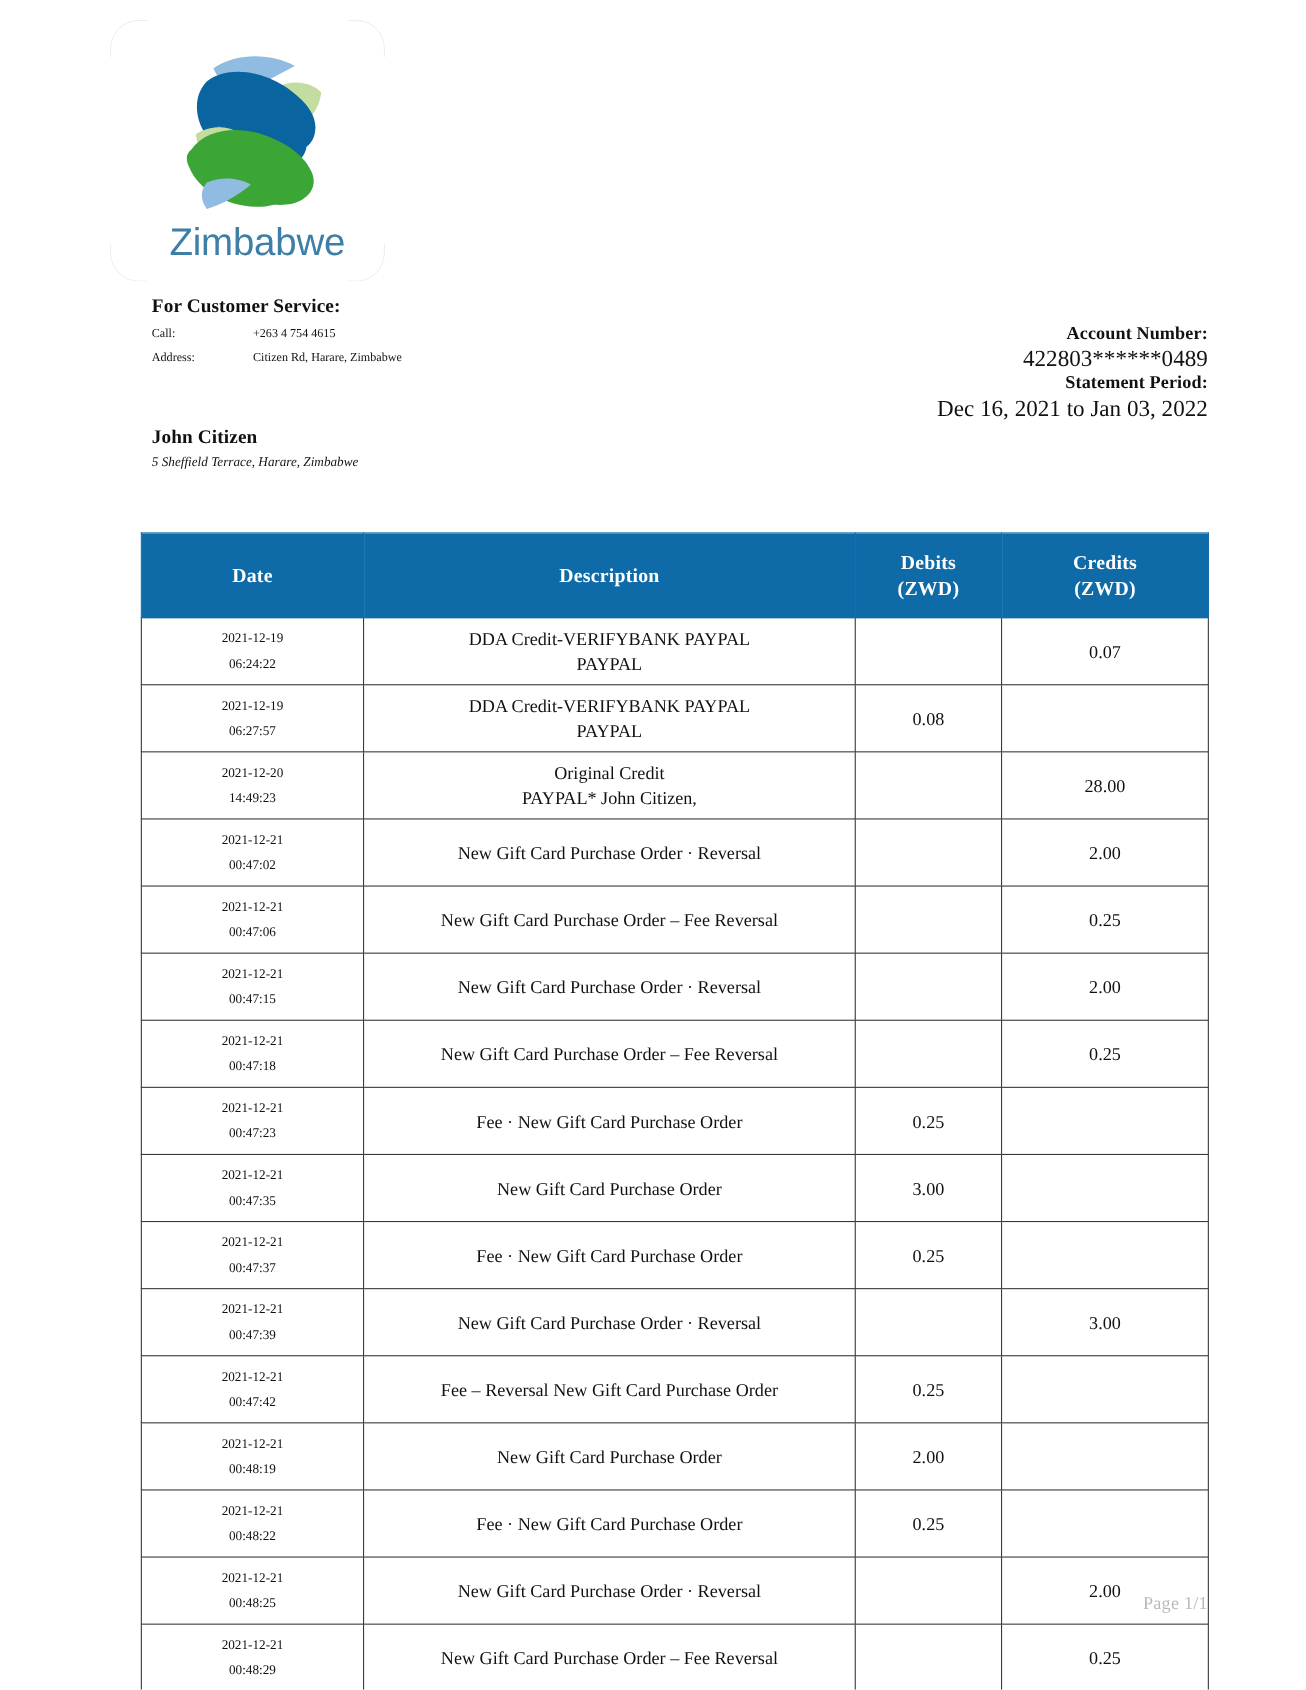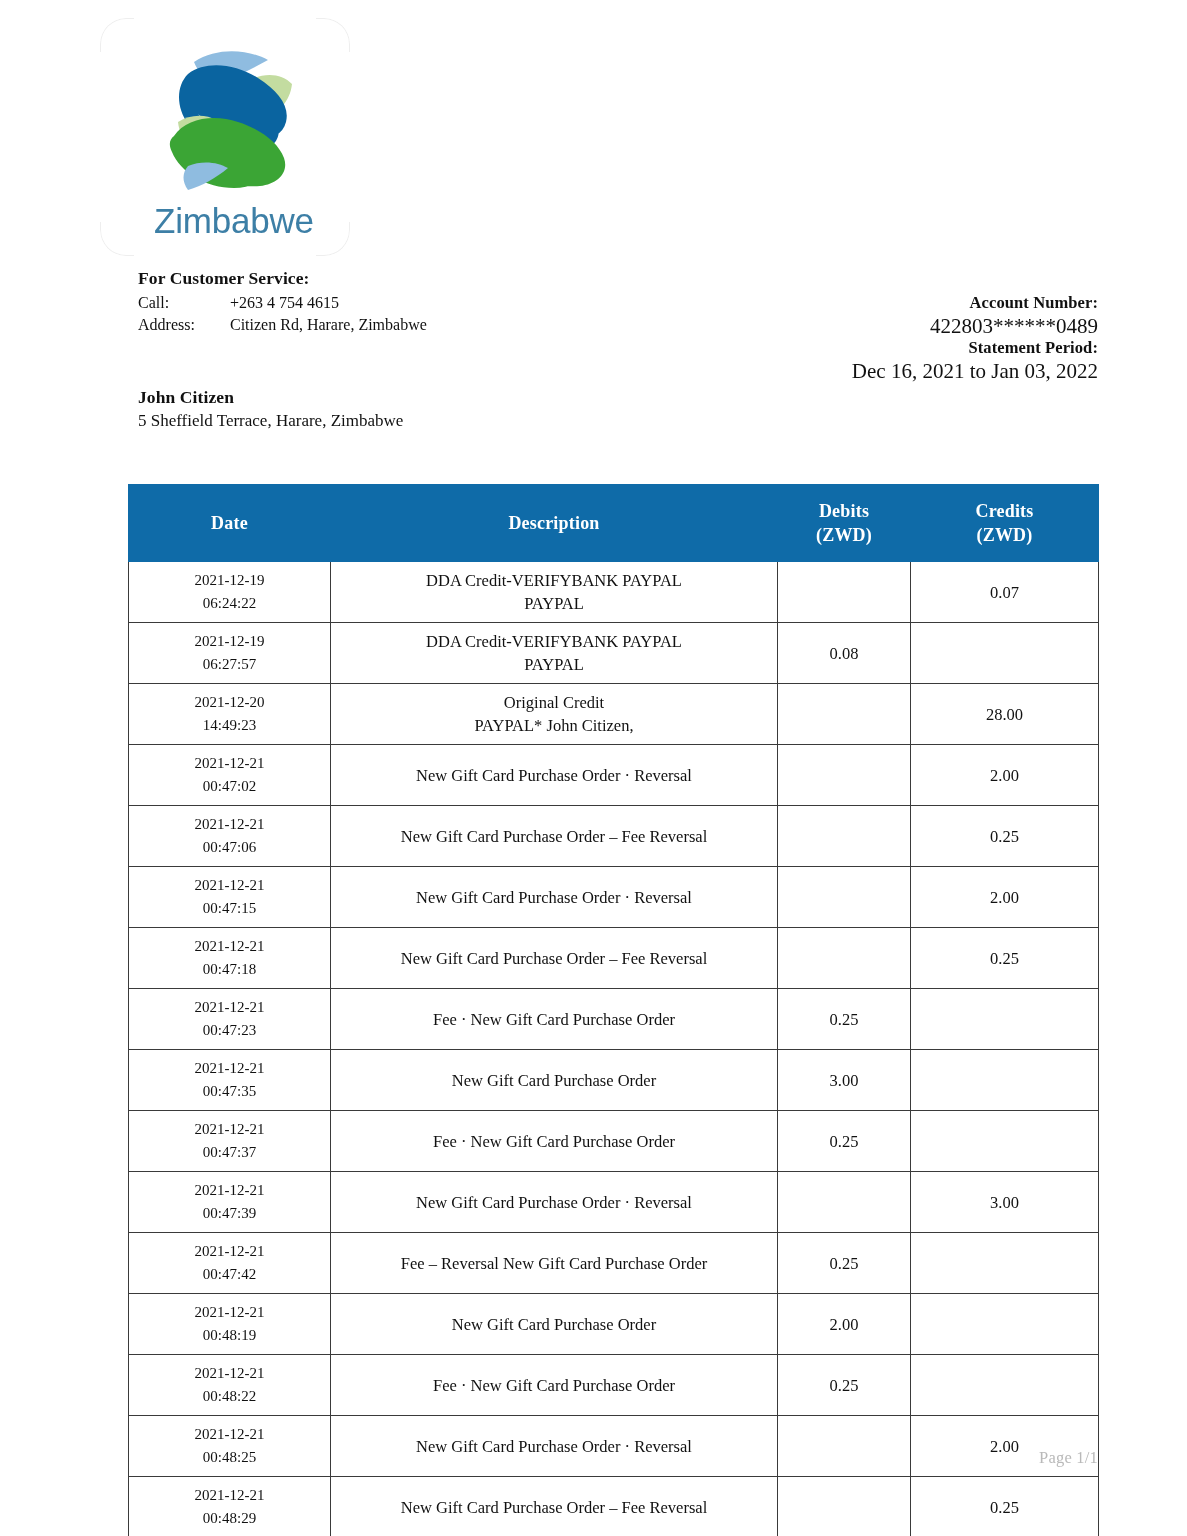--- a/index.html
+++ b/index.html
@@ -62,41 +62,42 @@
     width: 520px;
   }
   .cs-title {
     font-weight: bold;
     font-size: 17.5px;
     letter-spacing: 0.1px;
     margin-bottom: 3px;
   }
   .cs-row {
     display: flex;
-    font-size: 16px;
+    font-size: 11px;
     line-height: 22px;
   }
   .cs-label { width: 92px; flex: none; }
   .cs-value { }
 
   .party-block {
     position: absolute;
     left: 138px;
     top: 386px;
     width: 560px;
   }
   .party-name {
     font-weight: bold;
     font-size: 17.5px;
     line-height: 23px;
     letter-spacing: 0.1px;
   }
   .party-addr {
-    font-size: 17px;
+    font-size: 12px;
     line-height: 23px;
+    font-style: italic;
   }
 
   .acct-block {
     position: absolute;
     right: 89px;
     top: 292px;
     text-align: right;
   }
   .acct-label {
     font-weight: bold;
@@ -138,21 +139,21 @@
   .stmt-table thead th + th { border-left: 1px solid #cfe0ec; }
 
   .stmt-table tbody td {
     border: 1px solid #3a3a3a;
     text-align: center;
     vertical-align: middle;
     font-size: 16.5px;
     line-height: 23px;
     padding: 7px 6px;
   }
-  .stmt-table tbody td.date-cell { font-size: 15px; line-height: 23px; }
+  .stmt-table tbody td.date-cell { font-size: 12px; line-height: 23px; }
   .stmt-table tbody td.desc-cell { font-size: 16.5px; text-align: center; }
   .stmt-table tbody td.amt-cell  { font-size: 16.5px; }
   .stmt-table tbody tr.no-top-rule > td { border-top-color: transparent; }
 
   .footer-page {
     position: absolute;
     right: 89px;
     top: 1448px;
     font-size: 16.5px;
     color: #b9b9b9;

